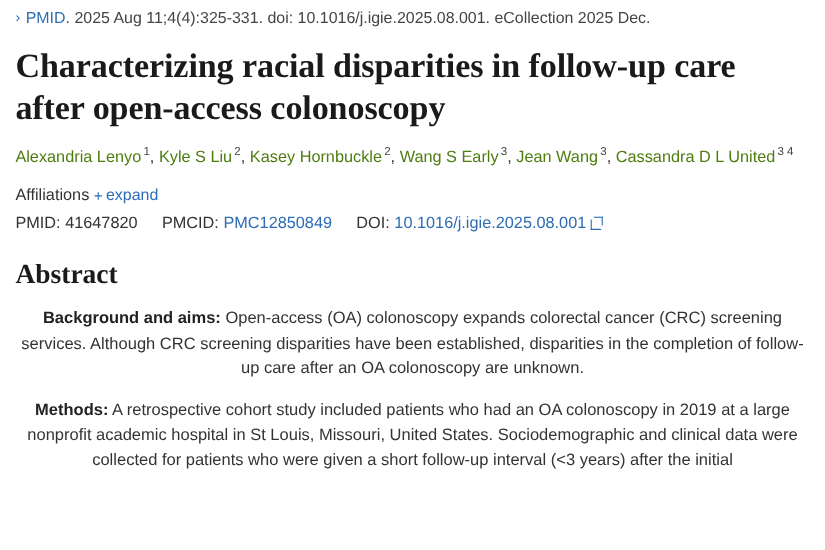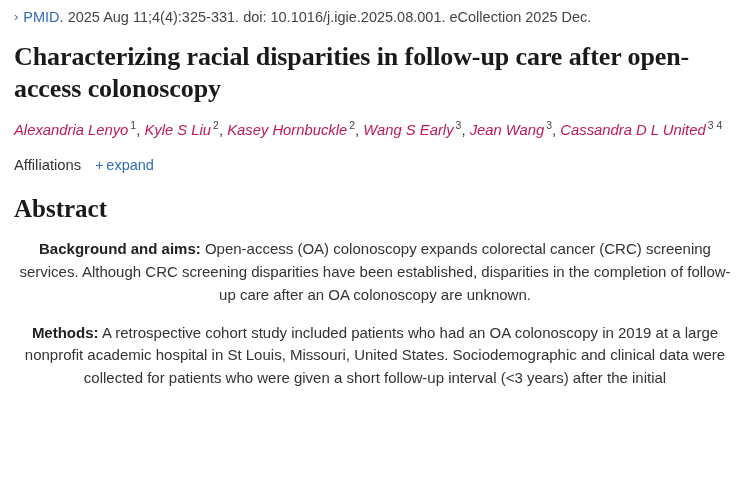--- a/index.html
+++ b/index.html
@@ -37,54 +37,53 @@
   }
   .journal {
     color: #2e6db4;
     font-weight: 400;
   }
   .citation-rest { color: #444444; }
 
   
   .title {
     font-family: "Liberation Serif", serif;
-    font-size: 26px;
+    font-size: 31px;
     font-weight: 700;
     line-height: 1.24;
     color: #1a1a1a;
     margin: 14px 0 12px 0;
     letter-spacing: -0.1px;
   }
 
   
   .authors {
     font-size: 14.8px;
     line-height: 1.62;
     color: #333;
     margin-bottom: 14px;
   }
   .author-link {
-    color: #be185d;
+    color: #4d7c0f;
     text-decoration: none;
     cursor: pointer;
-    font-style: italic;
   }
   sup.aff {
     font-size: 10.5px;
     color: #444;
     vertical-align: super;
     margin-left: 2px;
   }
   .comma { color: #333; }
 
   
   .aff-row {
     display: flex;
     align-items: center;
-    gap: 14px;
+    gap: 4px;
     font-size: 14.8px;
     margin-bottom: 6px;
   }
   .aff-label {
     color: #333;
     font-weight: 400;
   }
   .expand-btn {
     color: #2e6db4;
     cursor: pointer;
@@ -178,20 +177,28 @@
   </div>
 
   <div class="aff-row">
     <span class="aff-label">Affiliations</span>
     <span class="expand-btn">
       <span class="plus-icon">+</span>
       <span>expand</span>
     </span>
   </div>
 
+  <div class="ids-row">
+    <span class="lbl">PMID:</span>
+    <span class="lbl">41647820</span><span class="gap"></span>
+    <span class="lbl">PMCID:</span>
+    <a class="val-link">PMC12850849</a><span class="gap"></span>
+    <span class="lbl">DOI:</span>
+    <a class="val-link">10.1016/j.igie.2025.08.001</a><span class="ext-icon"></span>
+  </div>
 
   <h2 class="abstract-head">Abstract</h2>
 
   <p class="para"><b>Background and aims:</b><span> Open-access (OA) colonoscopy expands colorectal cancer (CRC) screening services. Although CRC screening disparities have been established, disparities in the completion of follow-up care after an OA colonoscopy are unknown.</span></p>
 
   <p class="para"><b>Methods:</b><span> A retrospective cohort study included patients who had an OA colonoscopy in 2019 at a large nonprofit academic hospital in St Louis, Missouri, United States. Sociodemographic and clinical data were collected for patients who were given a short follow-up interval (&lt;3 years) after the initial</span></p>
 
 </div>
 
 </body></html>

